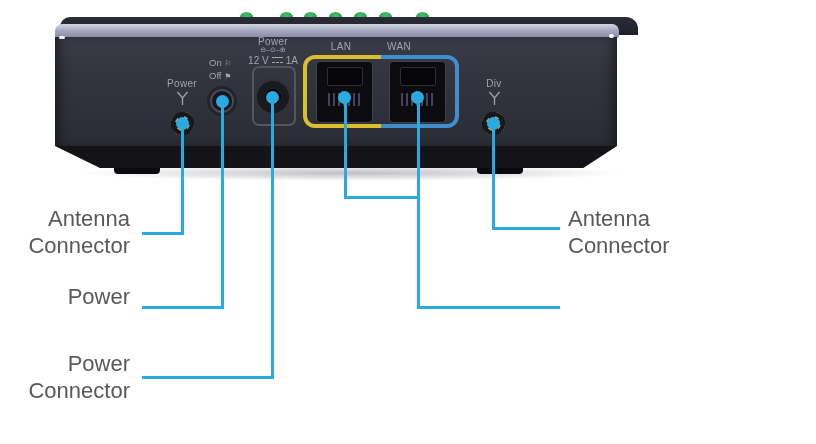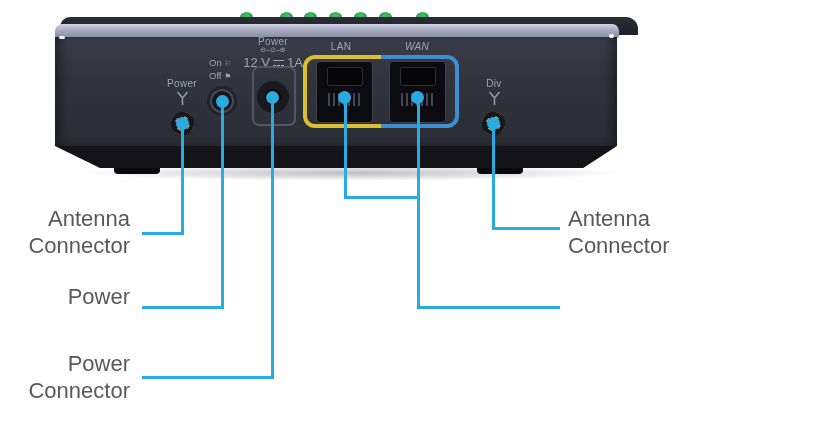--- a/index.html
+++ b/index.html
@@ -18,21 +18,21 @@
   .strip{left:55px;top:24px;width:564px;height:14px;border-radius:7px 7px 2px 2px;
          background:linear-gradient(180deg,#d3d5e4 0%,#a7a9c1 45%,#878aa3 100%);}
   .face{left:55px;top:37px;width:562px;height:109px;
         background:linear-gradient(180deg,#3a3c47 0%,#32343e 35%,#2b2d36 100%);
         box-shadow:inset 10px 0 14px -8px rgba(0,0,0,.6), inset -10px 0 14px -8px rgba(0,0,0,.6);}
   .bottom-band{left:55px;top:146px;width:562px;height:22px;background:#131318;
         clip-path:polygon(0 0,100% 0,94% 100%,8% 100%);}
   .notch{background:#ffffff;border-radius:2px;opacity:.92;}
 
   .panel-text{color:#a0a5b0;font-size:10px;text-align:center;letter-spacing:.3px;}
-  .panel-text-sm{color:#a0a5b0;font-size:13px;text-align:center;}
+  .panel-text-sm{color:#a0a5b0;font-size:10px;text-align:center;}
   .onoff{color:#a0a5b0;font-size:9.5px;line-height:12px;white-space:nowrap;}
   .flag-icon{font-size:8px;}
 
   .sma{width:23px;height:23px;border-radius:50%;
        background:conic-gradient(from 15deg,#c7a547 0 35deg,#1b1c22 35deg 90deg,#c7a547 90deg 125deg,#1b1c22 125deg 180deg,#c7a547 180deg 215deg,#1b1c22 215deg 270deg,#c7a547 270deg 305deg,#1b1c22 305deg 360deg);
        box-shadow:inset 0 0 0 4px #17181d;}
   .switch-knob{width:24px;height:24px;border-radius:50%;background:#16171d;
        border:2px solid #474956;box-shadow:0 0 0 3px #21222b;box-sizing:border-box;}
   .jack-outline{left:252px;top:66px;width:44px;height:60px;border:2px solid #53555f;
        border-radius:7px;box-sizing:border-box;}
@@ -100,21 +100,21 @@
 
   <div class="abs panel-text" style="left:243px;top:36px;width:60px;">Power</div>
   <div class="abs panel-text-sm" style="left:243px;top:46px;width:60px;font-size:7px;">⊖–⊙–⊕</div>
   <div class="abs panel-text-sm" style="left:238px;top:55px;width:70px;">
     <span>12 V</span><span class="dc-sym"></span><span>1A</span>
   </div>
   <div class="abs jack-outline"></div>
   <div class="abs jack-barrel"></div>
 
   <div class="abs panel-text" style="left:318px;top:41px;width:46px;">LAN</div>
-  <div class="abs panel-text" style="left:394px;top:41px;width:46px;font-style:italic;">WAN</div>
+  <div class="abs panel-text" style="left:376px;top:41px;width:46px;">WAN</div>
   <div class="abs lan-outline"></div>
   <div class="abs wan-outline"></div>
   <div class="abs rj45" style="left:316px;"></div>
   <div class="abs rj45" style="left:389px;"></div>
 
   <div class="abs panel-text" style="left:470px;top:78px;width:48px;">Div</div>
   <svg class="abs" style="left:488px;top:91px;" width="13" height="15" viewBox="0 0 13 15">
     <path d="M1.5 1 L6.5 7 L11.5 1 M6.5 7 L6.5 14" fill="none" stroke="#9ba1ad" stroke-width="1.4"></path>
   </svg>
   <div class="abs sma" style="left:482px;top:112px;"></div>

